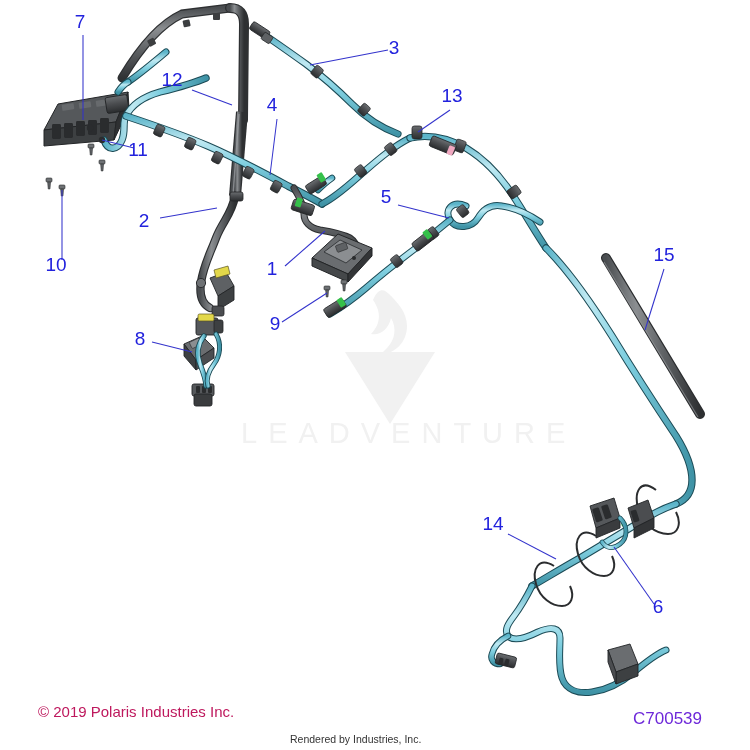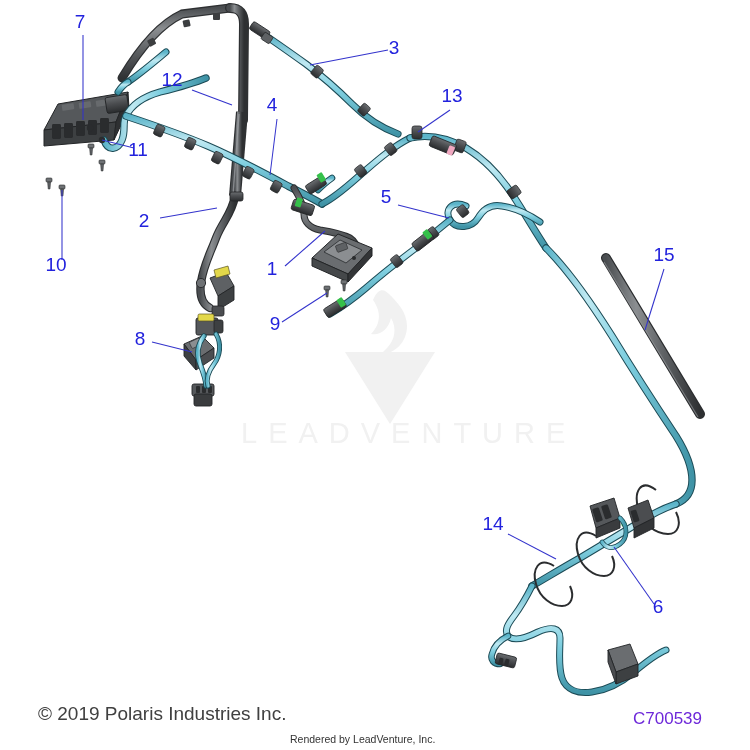--- a/index.html
+++ b/index.html
@@ -2,21 +2,21 @@
 <html><head>
 <meta charset="utf-8">
 <style>
   html,body{margin:0;padding:0;background:#ffffff;}
   body{width:750px;height:750px;position:relative;overflow:hidden;
        font-family:"Liberation Sans",sans-serif;}
   #stage{position:absolute;inset:0;width:750px;height:750px;}
   svg.layer{position:absolute;left:0;top:0;width:750px;height:750px;overflow:visible;}
   .callout-num{font-family:"Liberation Sans",sans-serif;font-size:19px;fill:#2222dd;font-weight:400;}
   .leader{stroke:#3333cc;stroke-width:1.05;fill:none;}
-  .footer-left{position:absolute;left:38px;top:703px;font-size:19px;color:#404040;white-space:nowrap;}
+  .footer-left{position:absolute;left:38px;top:703px;font-size:15px;color:#be185d;white-space:nowrap;}
   .footer-right{position:absolute;left:633px;top:709px;font-size:17px;color:#6d28d9;white-space:nowrap;}
   .footer-center{position:absolute;left:290px;top:733px;font-size:10.5px;color:#333;white-space:nowrap;}
   .wm-text{font-family:"Liberation Sans",sans-serif;font-size:29px;letter-spacing:11px;
            fill:#f1f1f1;}
 </style>
 </head>
 <body>
 
 <div id="stage">
 
@@ -396,15 +396,15 @@
         <text x="452" y="102" class="callout-num" text-anchor="middle">13</text>
         <line x1="508" y1="534" x2="556" y2="559" class="leader"></line>
         <text x="493" y="530" class="callout-num" text-anchor="middle">14</text>
         <line x1="664" y1="269" x2="645" y2="330" class="leader"></line>
         <text x="664" y="261" class="callout-num" text-anchor="middle">15</text>
       </g>
   </svg>
 
   <div class="footer-left">© 2019 Polaris Industries Inc.</div>
   <div class="footer-right">C700539</div>
-  <div class="footer-center">Rendered by LeadVenture, Inc.</div>
+  <div class="footer-center">Rendered by Industries, Inc.</div>
 
 </div>
 
 </body></html>

